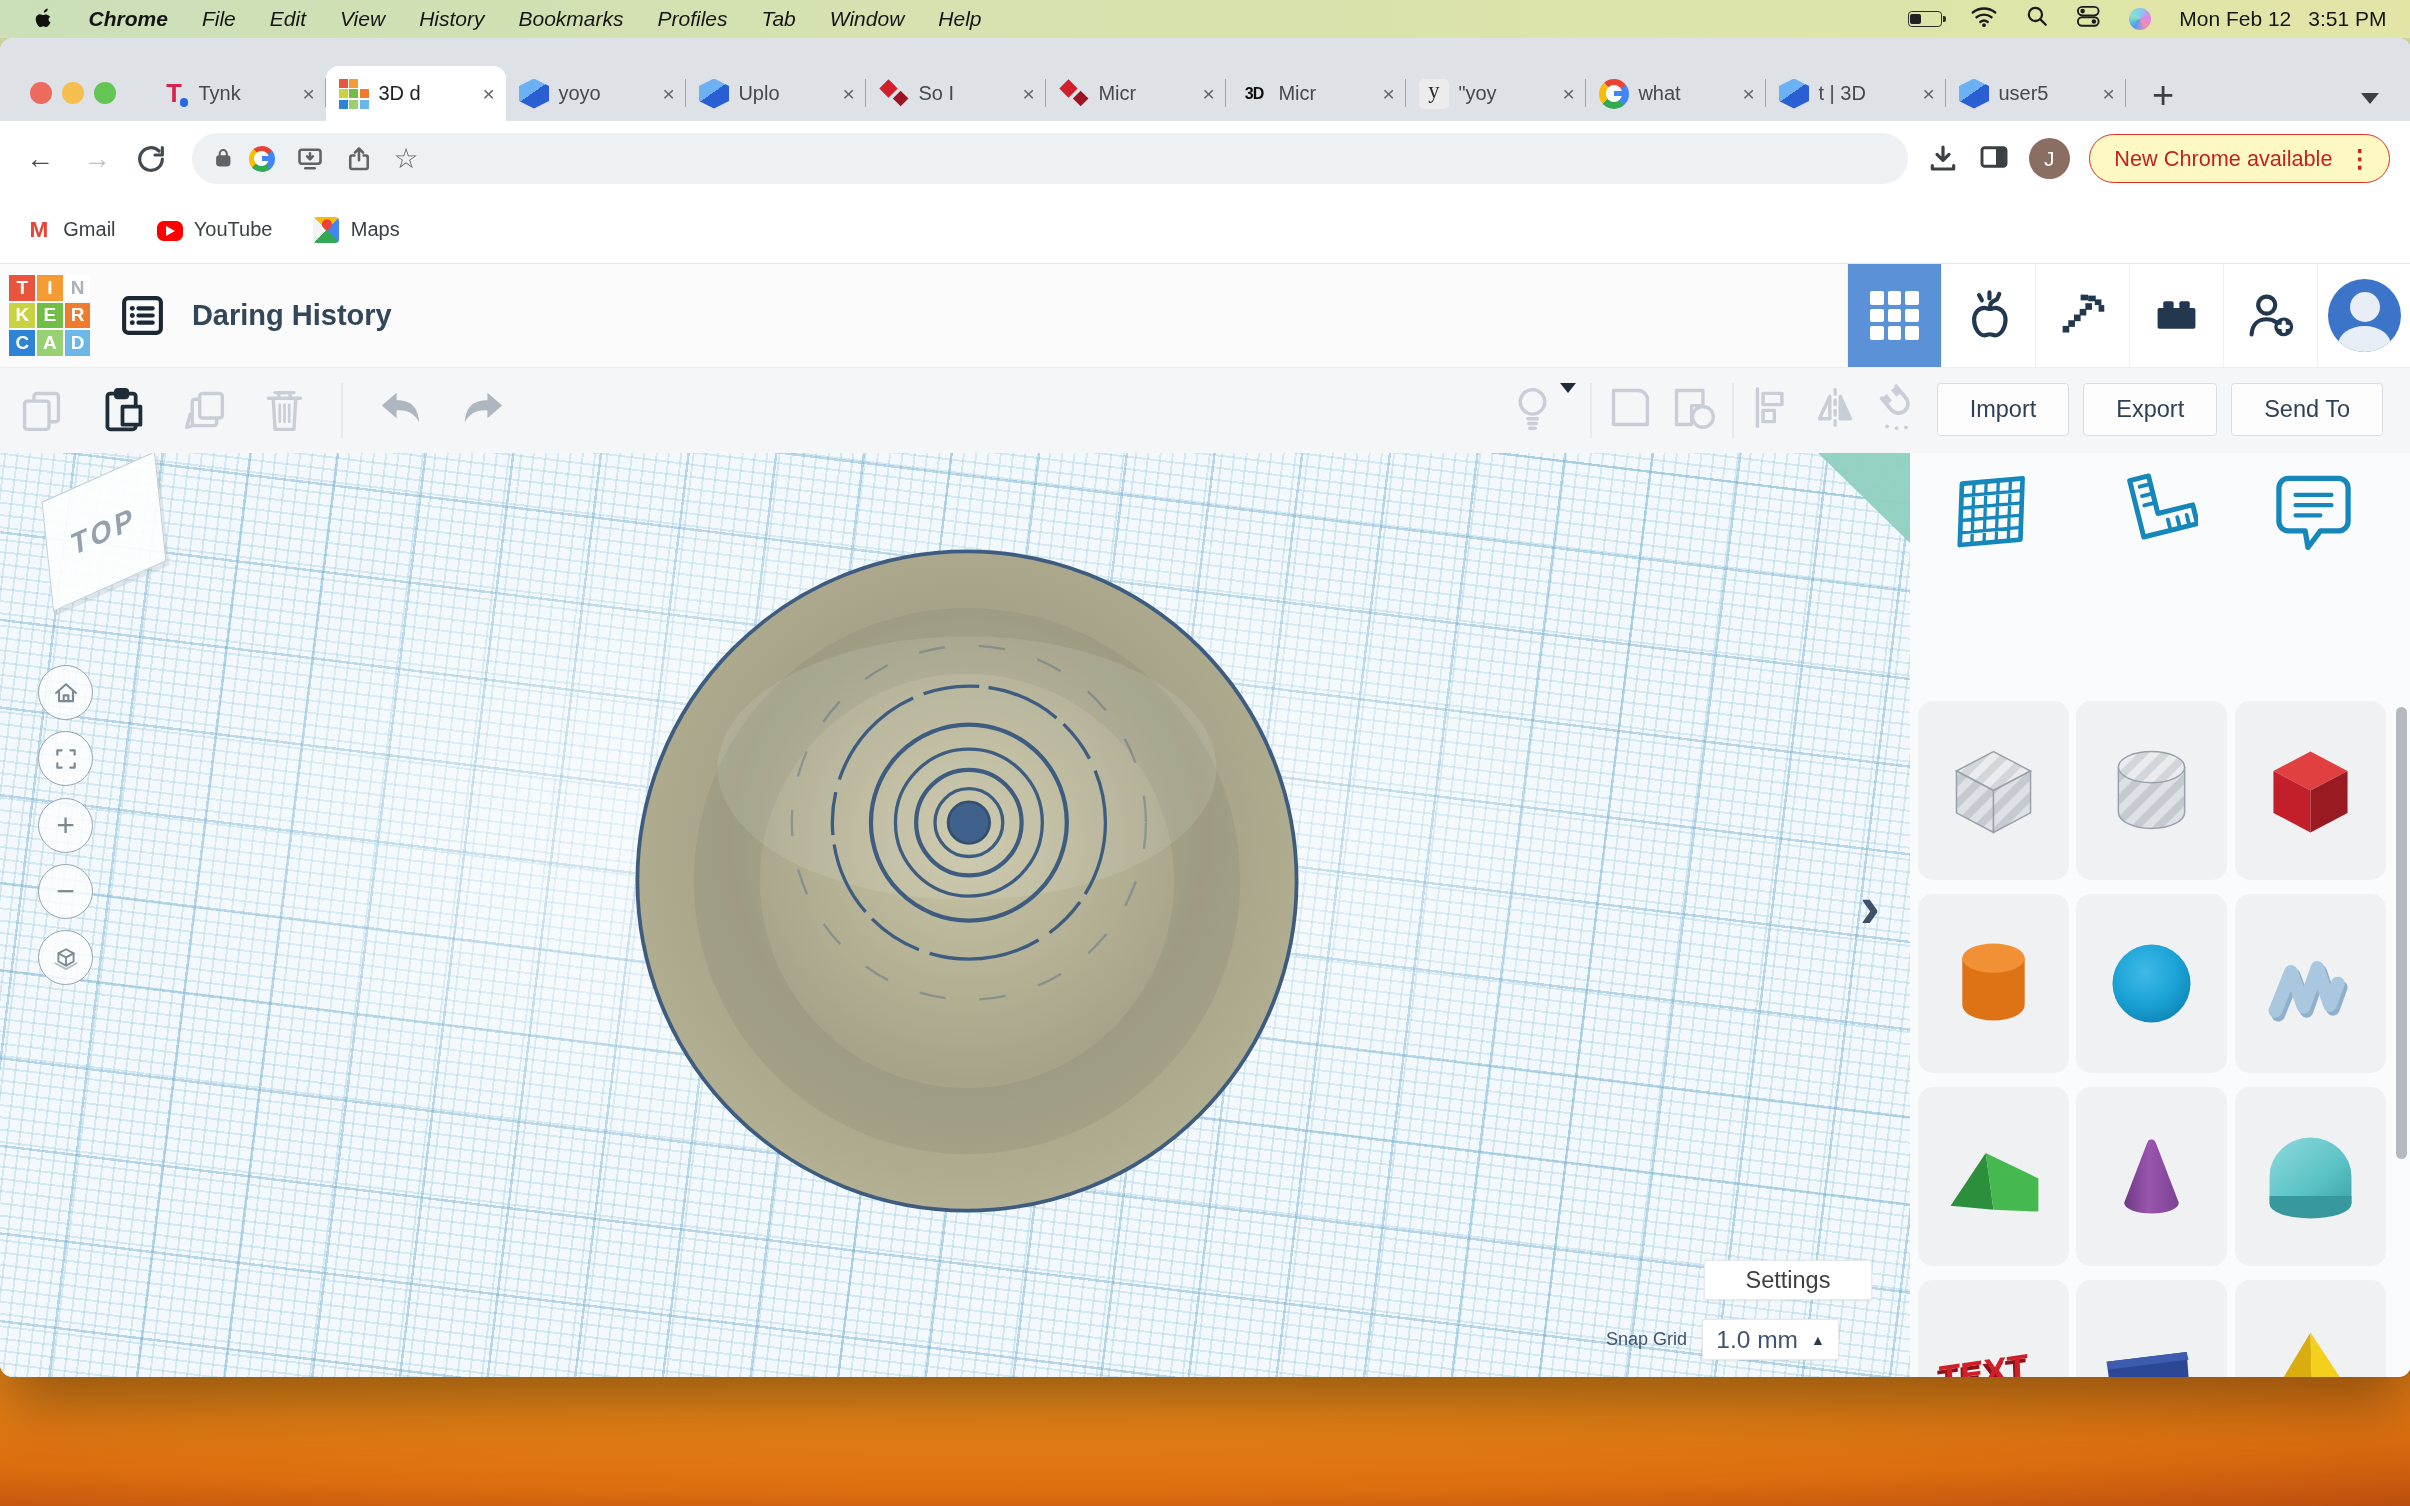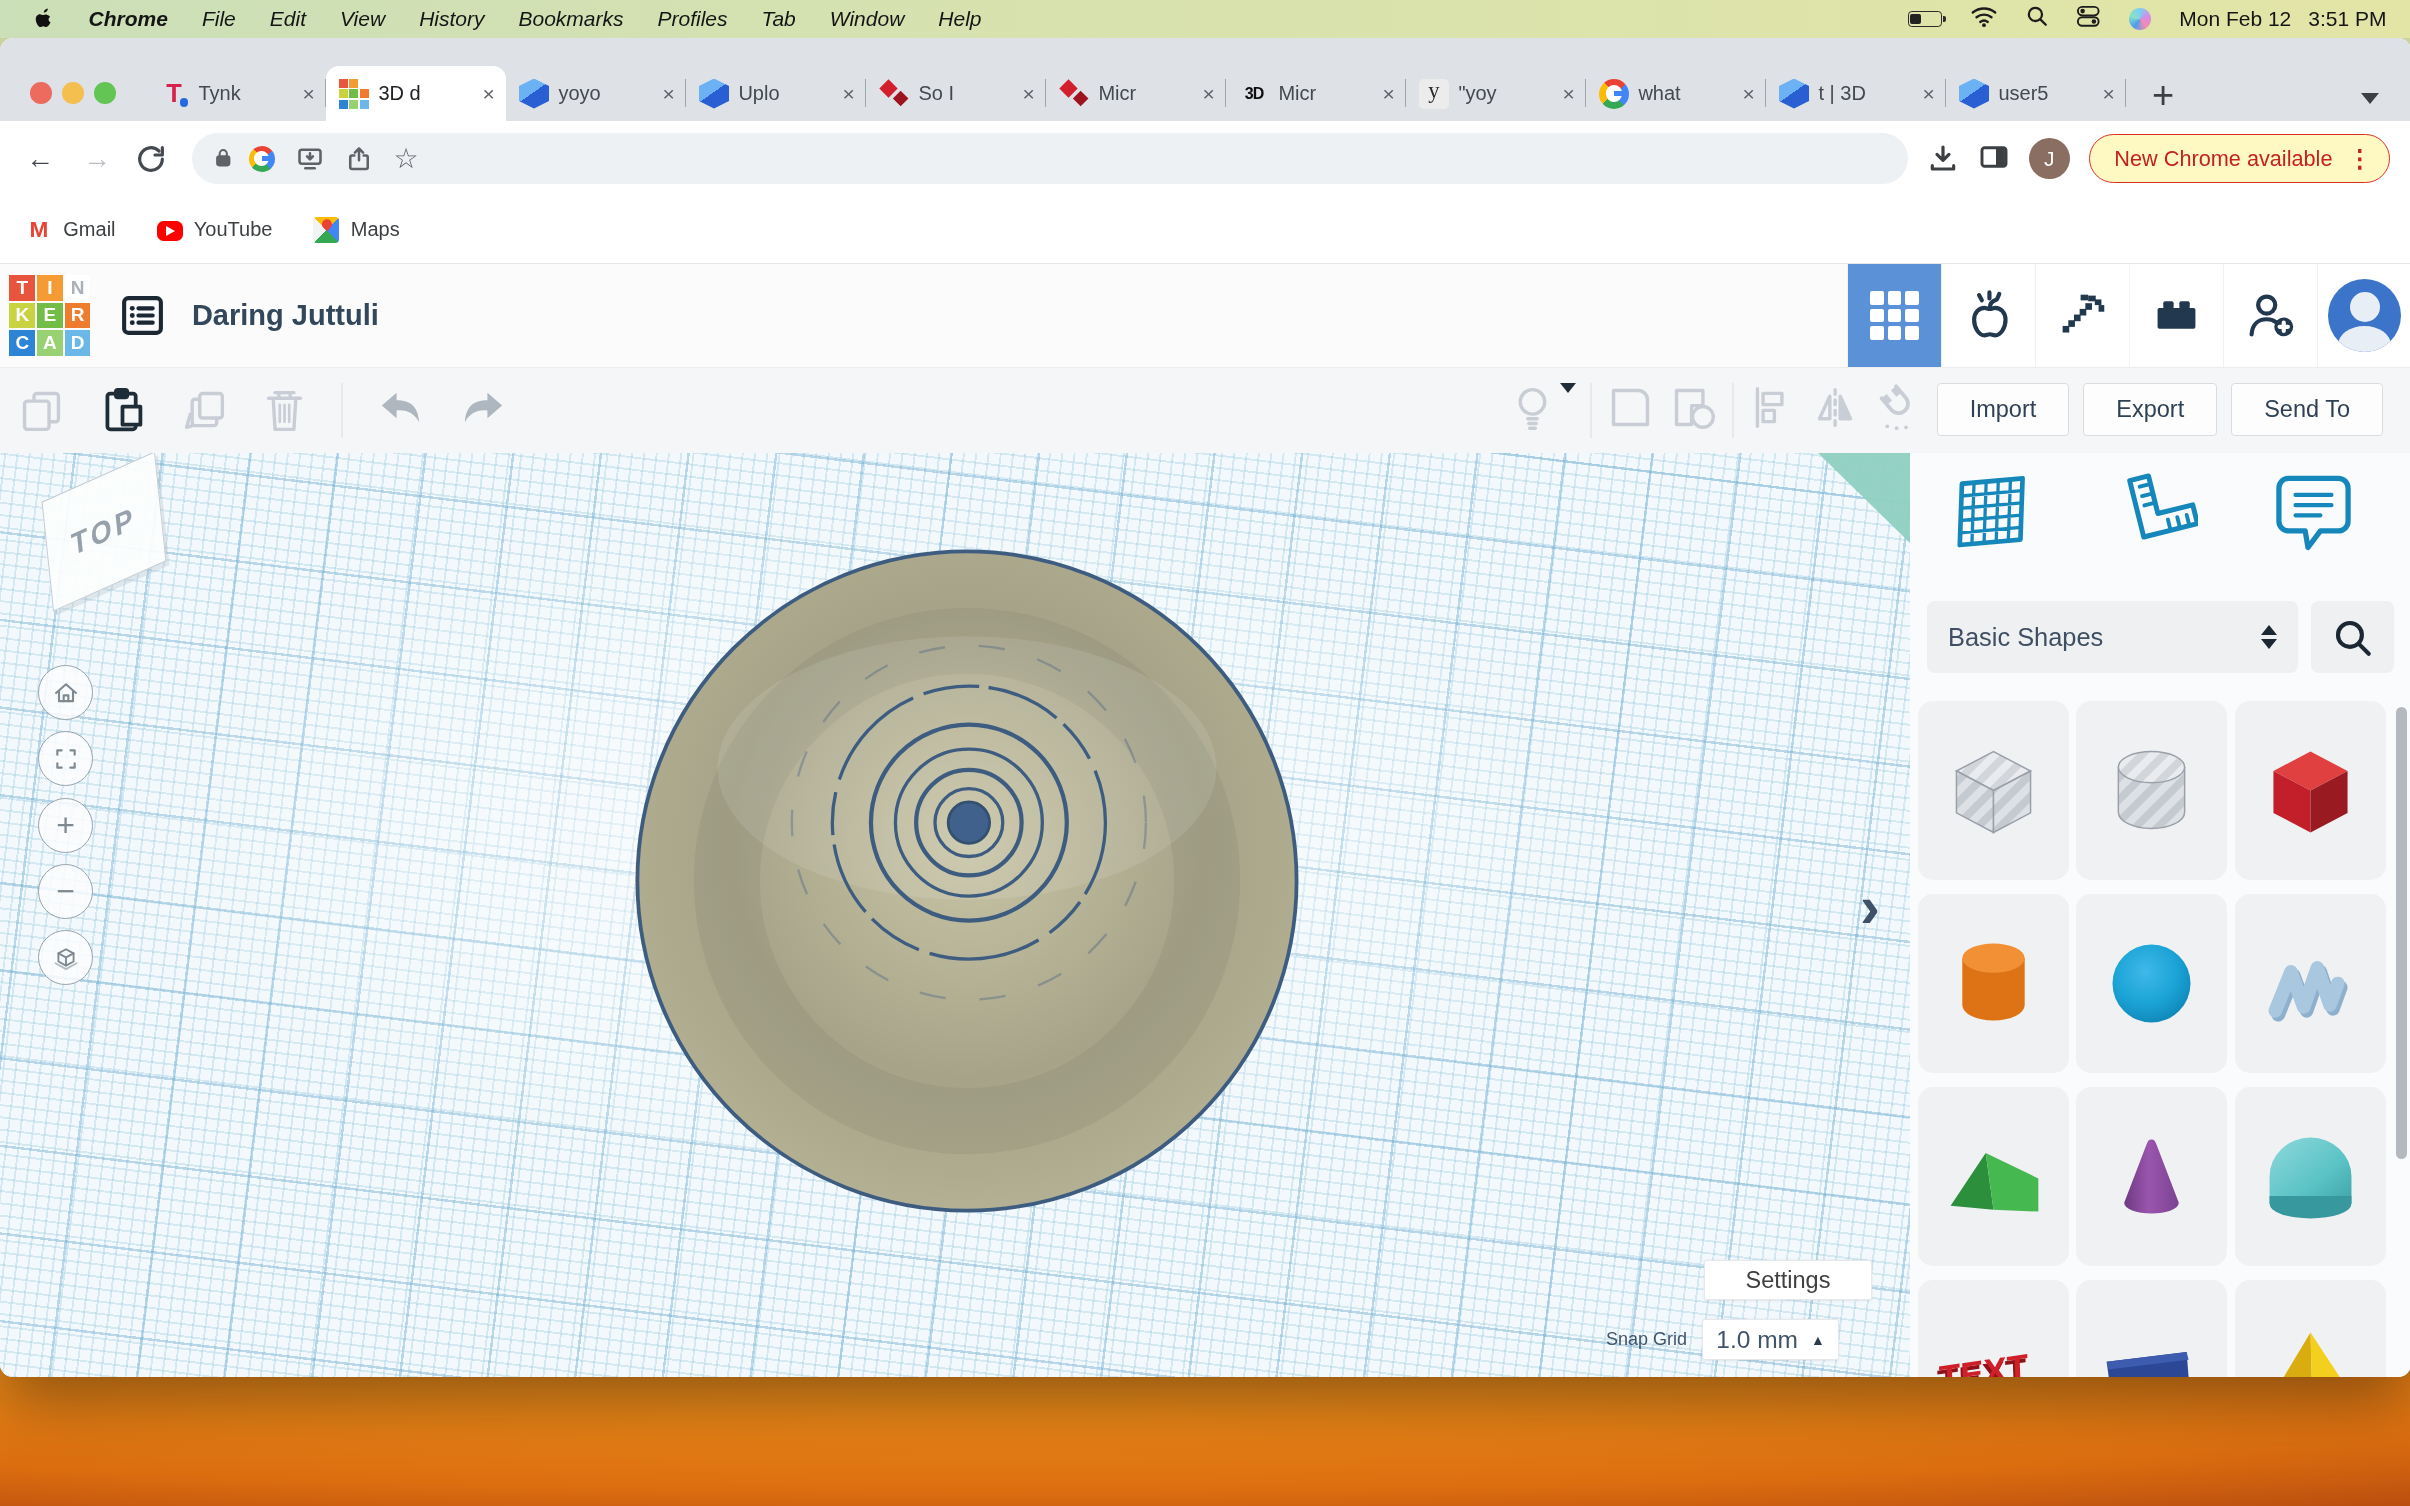--- a/index.html
+++ b/index.html
@@ -395,21 +395,21 @@
           <g stroke="#1b2733" stroke-width="2" stroke-linecap="round">
               <path d="M10 8.5h7M10 12h7M10 15.5h7"></path>
             </g>
           <g fill="#1b2733">
               <circle cx="7" cy="8.5" r="1.2"></circle>
               <circle cx="7" cy="12" r="1.2"></circle>
               <circle cx="7" cy="15.5" r="1.2"></circle>
             </g>
           </svg>
       </span>
-      <span class="tc-title">Daring Juttuli</span>
+      <span class="tc-title">Daring History</span>
       <div class="tc-header-right">
         <div class="hdr-btn active">
           <span class="grid9">
               <i></i>
               <i></i>
               <i></i>
               <i></i>
               <i></i>
               <i></i>
               <i></i>
@@ -647,35 +647,20 @@
               </svg>
           </span>
           <span class="p-ico">
             <svg class="ic" width="83" height="83" viewBox="0 0 30 30" style="stroke-width:1.9">
               <path d="M6 3h18a3.5 3.5 0 0 1 3.5 3.5v12A3.5 3.5 0 0 1 24 22h-6.5L13 28l-1-6H6a3.5 3.5 0 0 1-3.5-3.5v-12A3.5 3.5 0 0 1 6 3z"></path>
               <path d="M8.5 9h13M8.5 12.7h13M8.5 16.4h9" style="stroke-width:1.5"></path>
               </svg>
           </span>
         </div>
 
-        <div class="select-row">
-          <div class="shape-select">
-            <span>Basic Shapes</span>
-            <span class="sel-arrows">
-                <i class="a-up"></i>
-                <i class="a-dn"></i>
-              </span>
-          </div>
-          <div class="search-btn">
-            <svg class="ic" width="41" height="41" viewBox="0 0 24 24" style="stroke-width:2.4">
-                <circle cx="10.5" cy="10.5" r="7"></circle>
-                <path d="M16 16l5.5 5.5"></path>
-              </svg>
-          </div>
-        </div>
 
         <svg width="0" height="0" style="position:absolute">
           <defs>
             <pattern id="stripeL" width="16" height="16" patternTransform="rotate(45)" patternUnits="userSpaceOnUse">
               <rect width="16" height="16" fill="#e9ebee"></rect>
                 <rect width="8" height="16" fill="#d2d6db"></rect>
               </pattern>
             <pattern id="stripeM" width="16" height="16" patternTransform="rotate(45)" patternUnits="userSpaceOnUse">
               <rect width="16" height="16" fill="#dde0e4"></rect>
                 <rect width="8" height="16" fill="#c5cad0"></rect>

